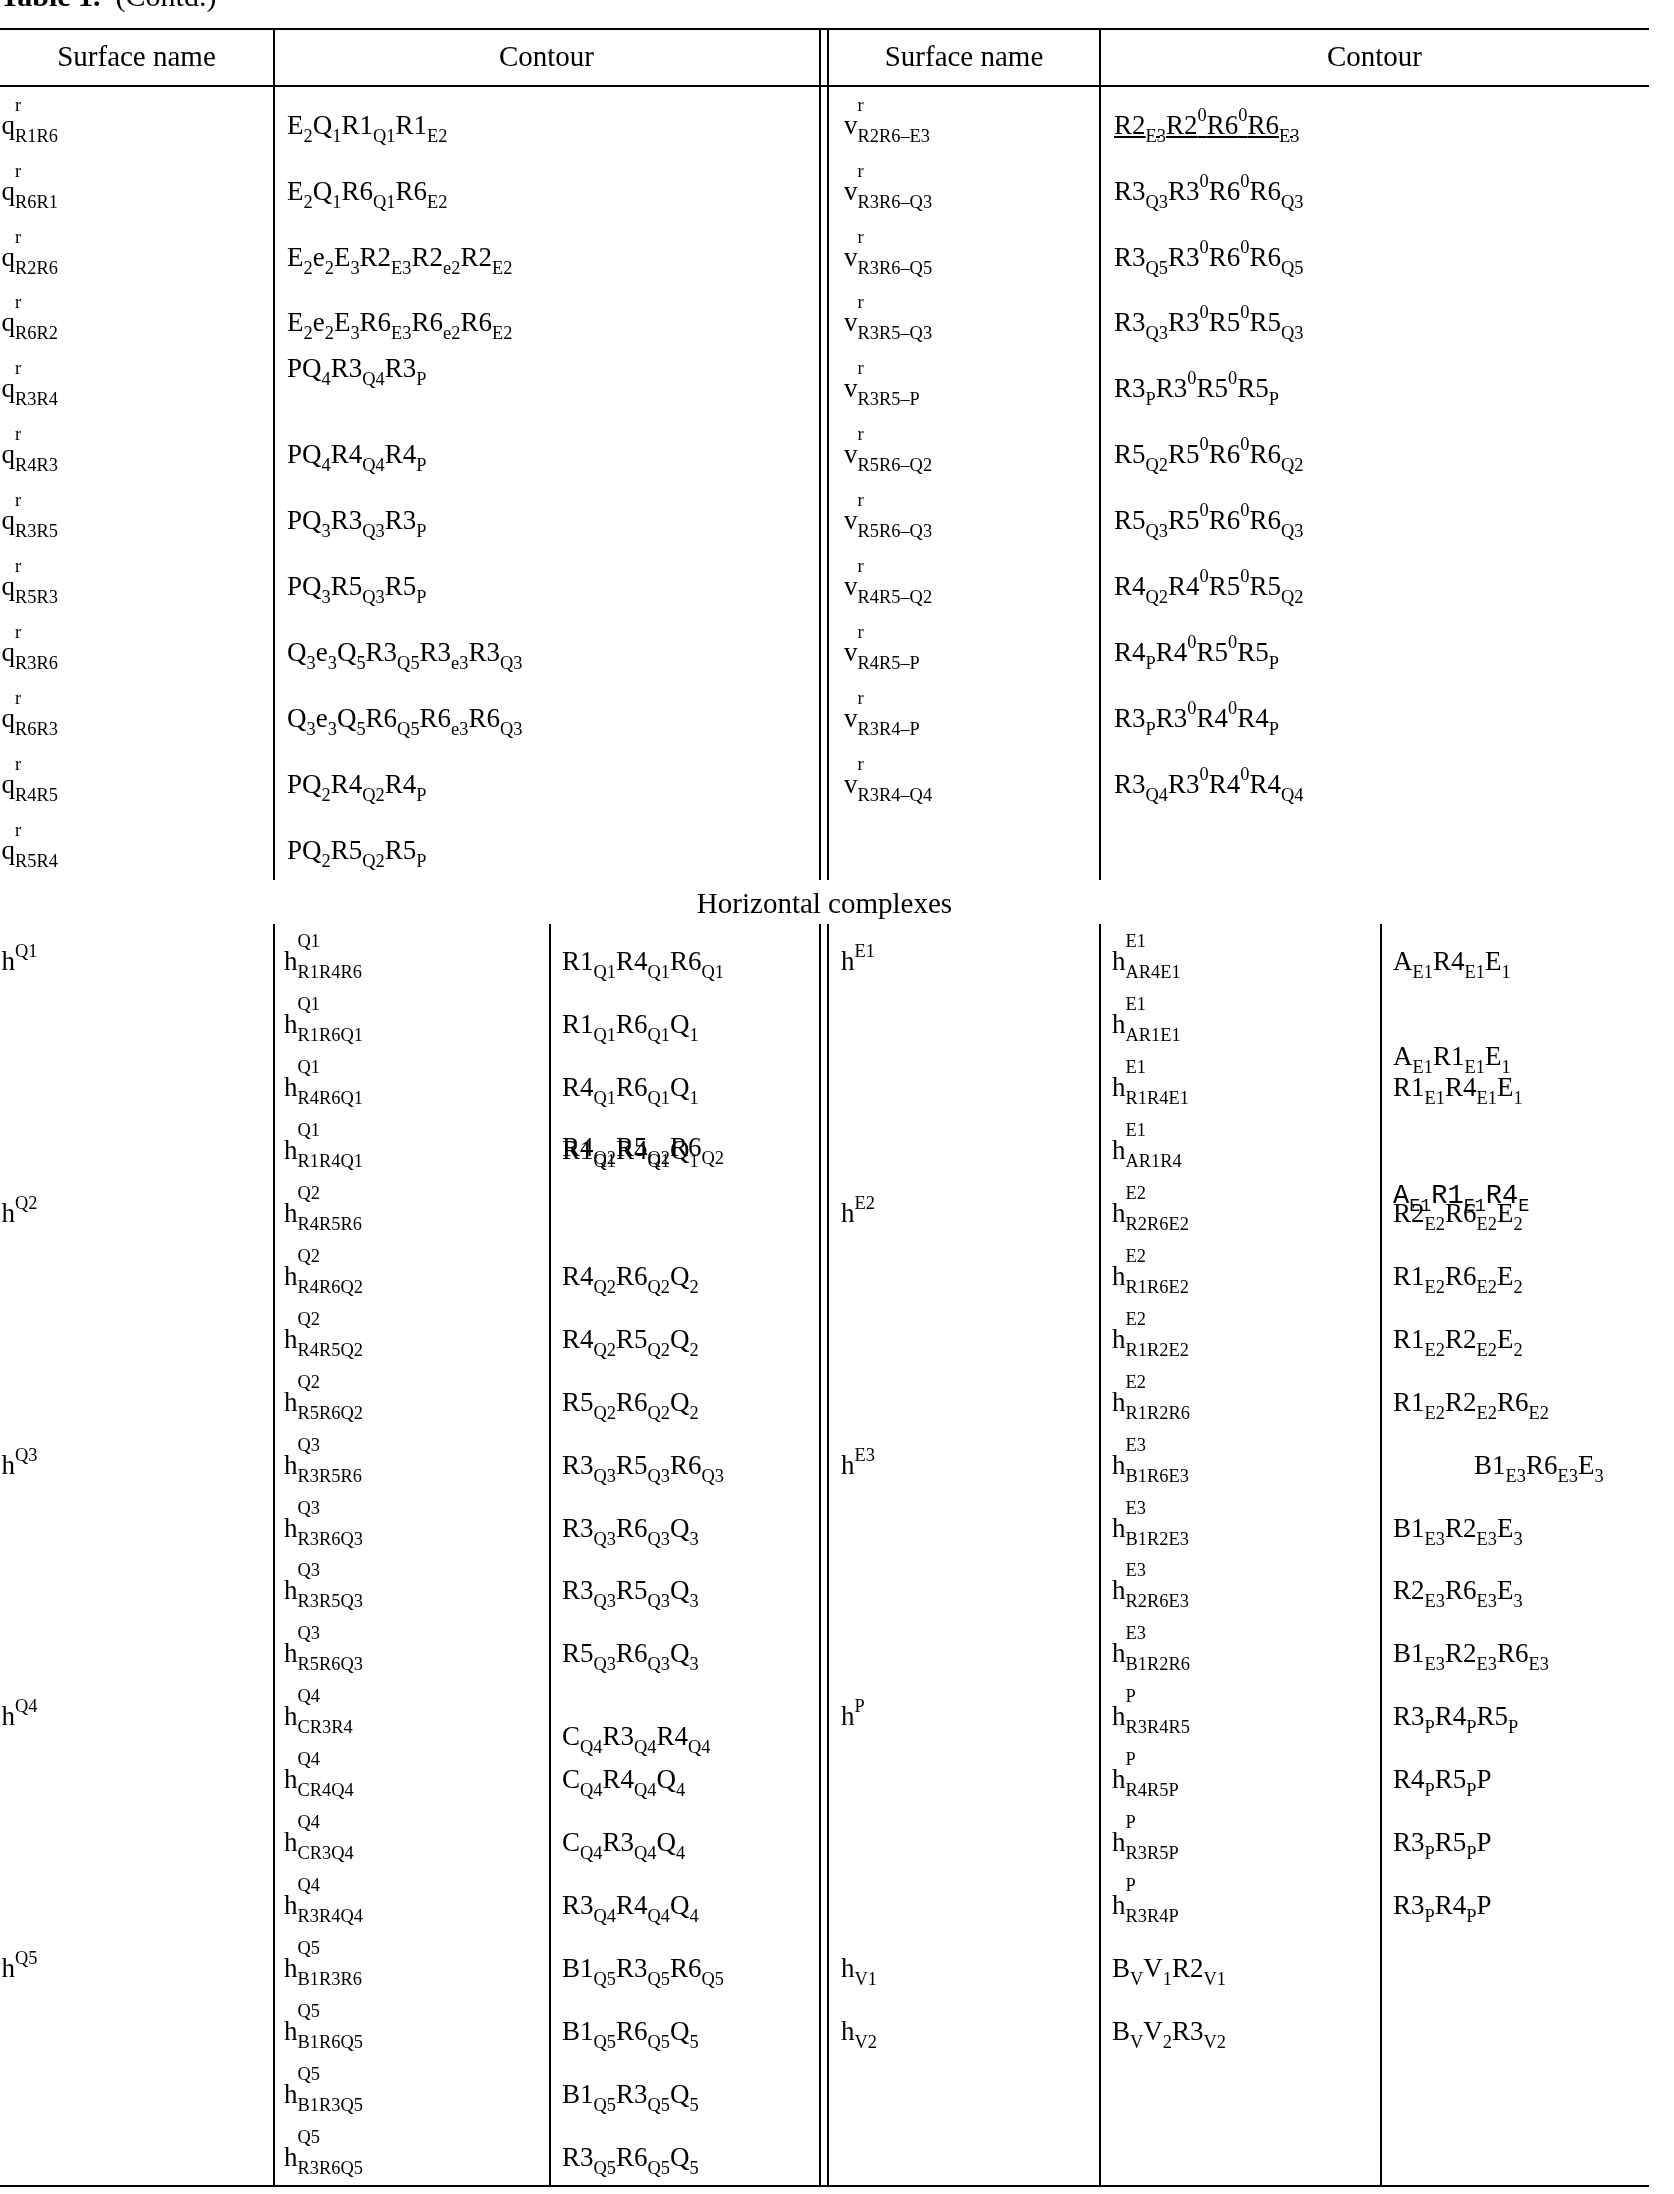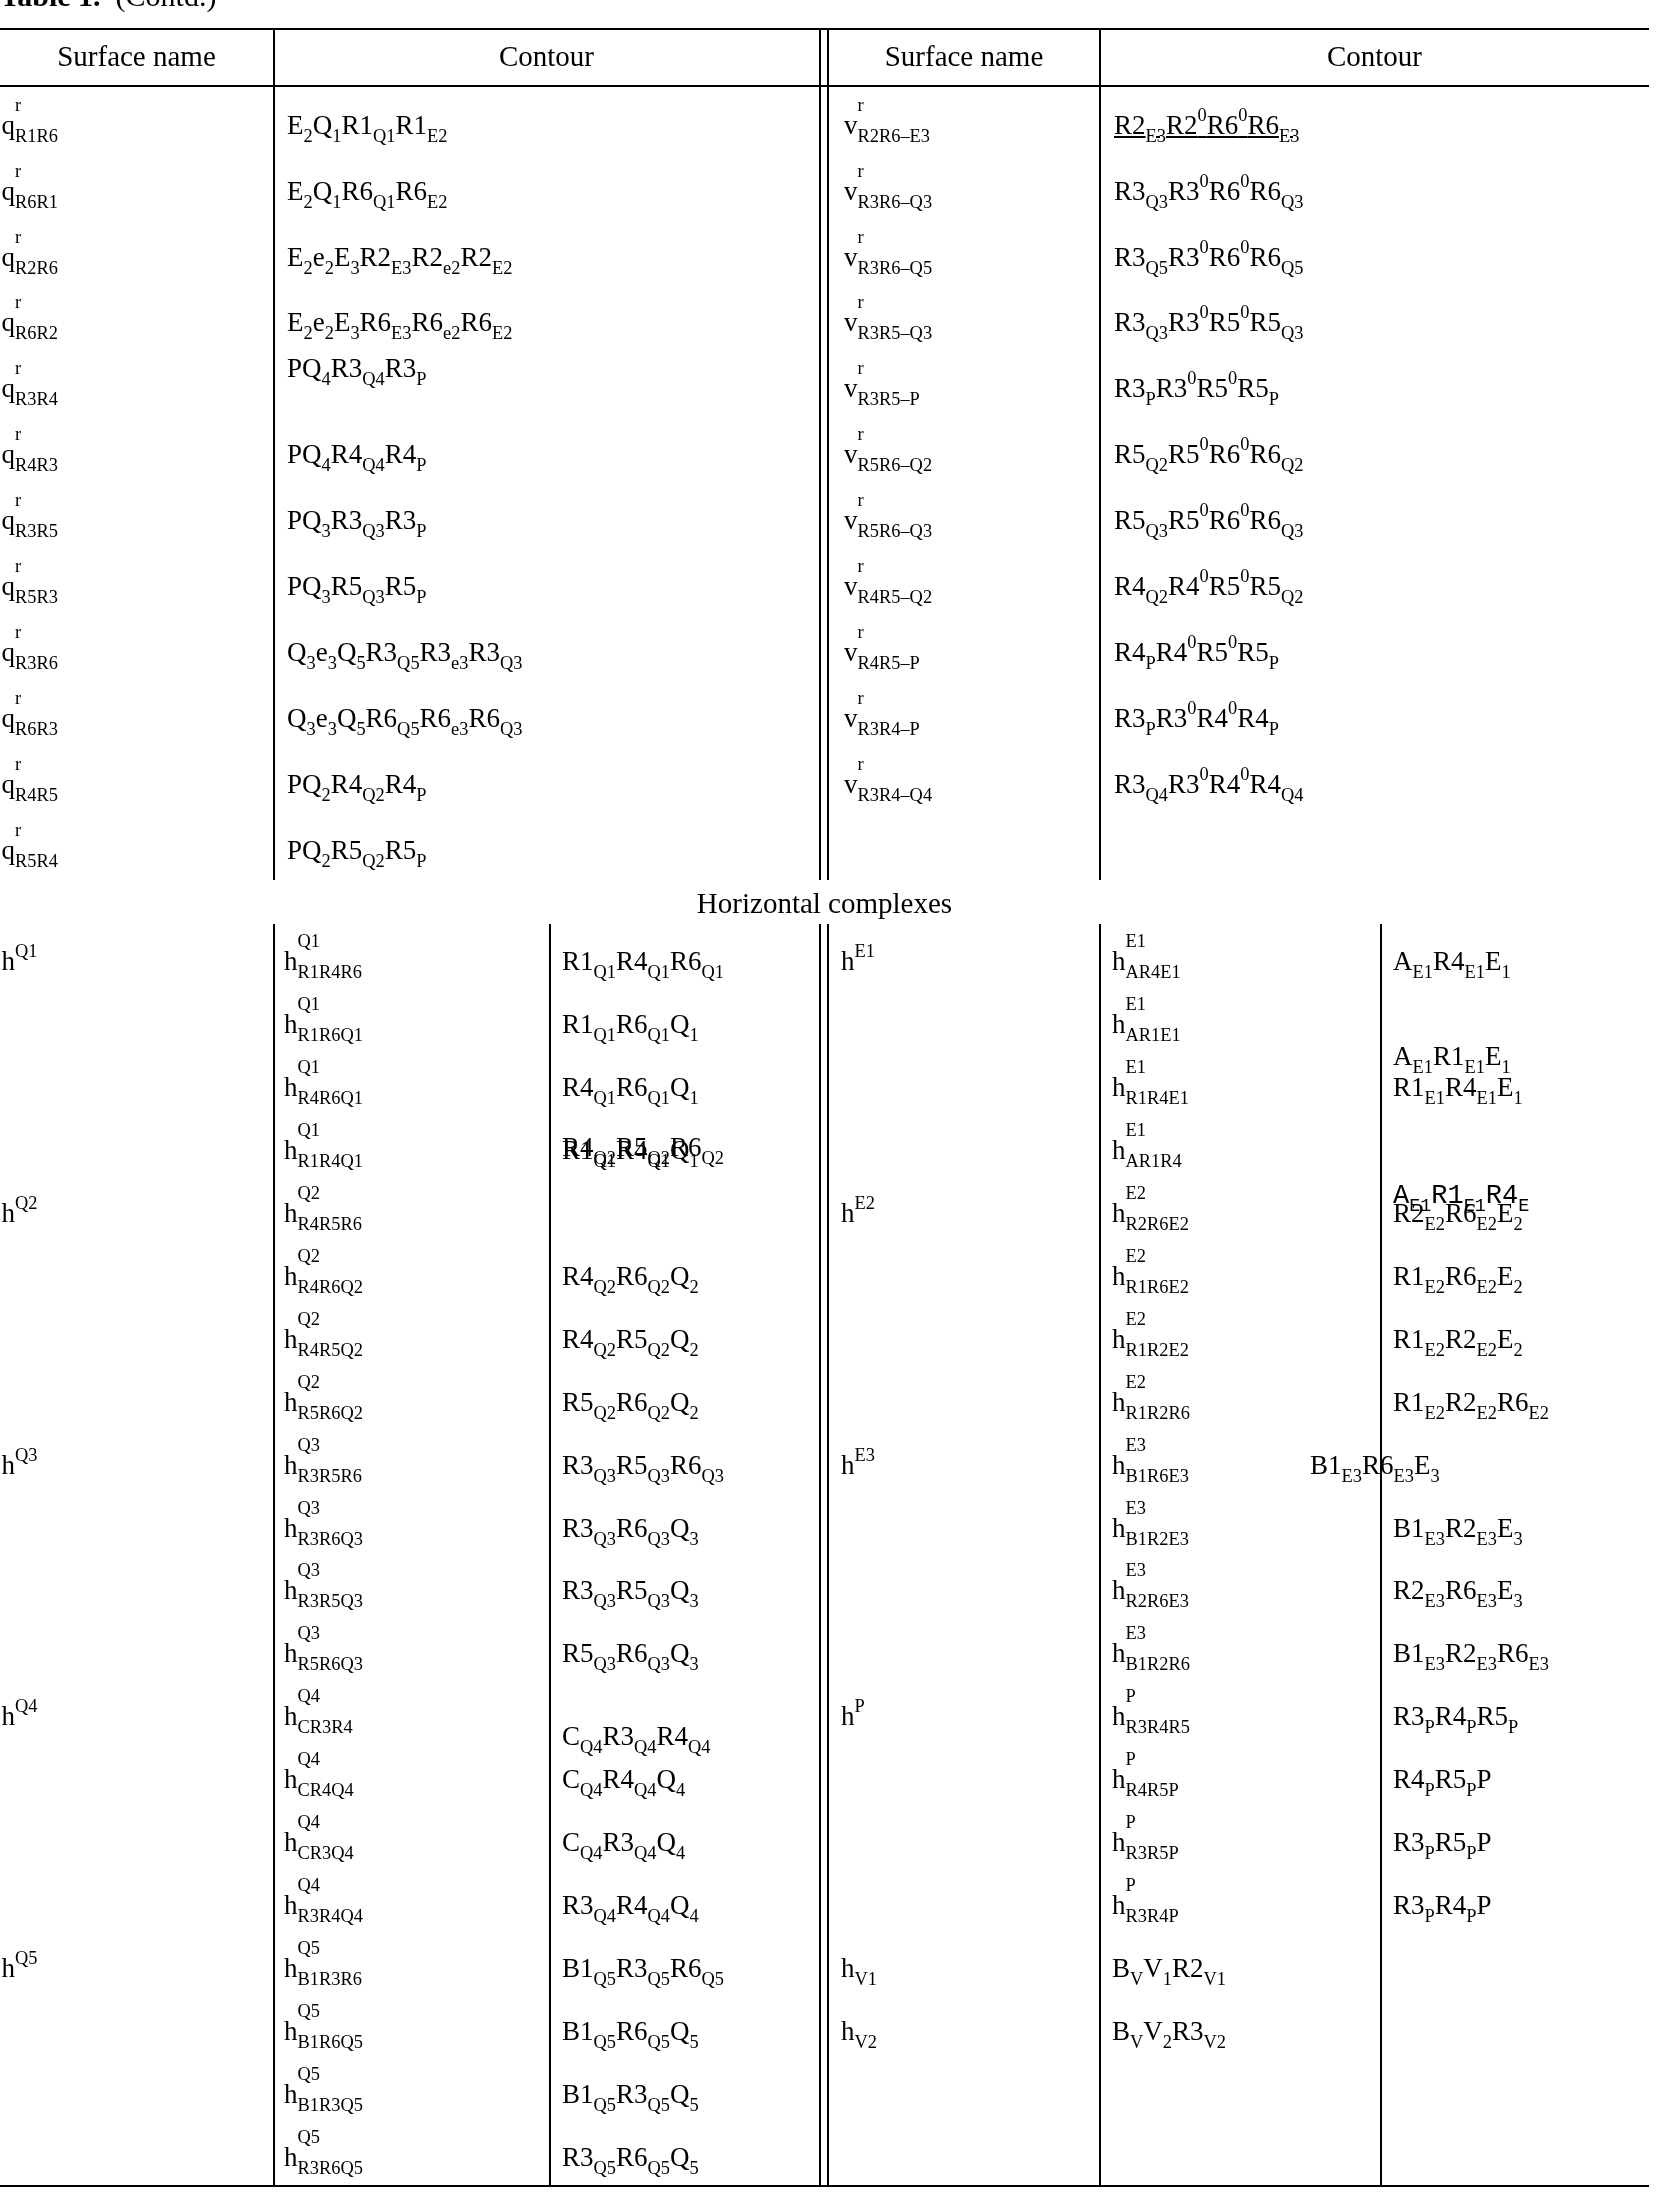--- a/index.html
+++ b/index.html
@@ -154,21 +154,21 @@
     <div class="cell" style="left: 1393px; top: 1183px; font-family: Liberation Mono, monospace;"><span><span>A</span><span class="sub">E1</span><span>R1</span><span class="sub">E1</span><span>R4</span><span class="sub">E</span></span></div>
     <div class="cell" style="left: 1112px; top: 1200px;"><span><span>h</span><span class="stack"><span class="s-up">E2</span><span class="s-dn">R2R6E2</span></span></span></div>
     <div class="cell" style="left: 1393px; top: 1200px;"><span><span>R2</span><span class="sub">E2</span><span>R6</span><span class="sub">E2</span><span>E</span><span class="sub">2</span></span></div>
     <div class="cell" style="left: 1112px; top: 1263px;"><span><span>h</span><span class="stack"><span class="s-up">E2</span><span class="s-dn">R1R6E2</span></span></span></div>
     <div class="cell" style="left: 1393px; top: 1263px;"><span><span>R1</span><span class="sub">E2</span><span>R6</span><span class="sub">E2</span><span>E</span><span class="sub">2</span></span></div>
     <div class="cell" style="left: 1112px; top: 1326px;"><span><span>h</span><span class="stack"><span class="s-up">E2</span><span class="s-dn">R1R2E2</span></span></span></div>
     <div class="cell" style="left: 1393px; top: 1326px;"><span><span>R1</span><span class="sub">E2</span><span>R2</span><span class="sub">E2</span><span>E</span><span class="sub">2</span></span></div>
     <div class="cell" style="left: 1112px; top: 1389px;"><span><span>h</span><span class="stack"><span class="s-up">E2</span><span class="s-dn">R1R2R6</span></span></span></div>
     <div class="cell" style="left: 1393px; top: 1389px;"><span><span>R1</span><span class="sub">E2</span><span>R2</span><span class="sub">E2</span><span>R6</span><span class="sub">E2</span></span></div>
     <div class="cell" style="left: 1112px; top: 1452px;"><span><span>h</span><span class="stack"><span class="s-up">E3</span><span class="s-dn">B1R6E3</span></span></span></div>
-    <div class="cell" style="left: 1310px; top: 1452px;"><span><span>B1</span><span class="sub">E3</span><span>R6</span><span class="sub">E3</span><span>E</span><span class="sub">3</span></span></div>
+    <div class="cell" style="left: 1474px; top: 1452px;"><span><span>B1</span><span class="sub">E3</span><span>R6</span><span class="sub">E3</span><span>E</span><span class="sub">3</span></span></div>
     <div class="cell" style="left: 1112px; top: 1515px;"><span><span>h</span><span class="stack"><span class="s-up">E3</span><span class="s-dn">B1R2E3</span></span></span></div>
     <div class="cell" style="left: 1393px; top: 1515px;"><span><span>B1</span><span class="sub">E3</span><span>R2</span><span class="sub">E3</span><span>E</span><span class="sub">3</span></span></div>
     <div class="cell" style="left: 1112px; top: 1577px;"><span><span>h</span><span class="stack"><span class="s-up">E3</span><span class="s-dn">R2R6E3</span></span></span></div>
     <div class="cell" style="left: 1393px; top: 1577px;"><span><span>R2</span><span class="sub">E3</span><span>R6</span><span class="sub">E3</span><span>E</span><span class="sub">3</span></span></div>
     <div class="cell" style="left: 1112px; top: 1640px;"><span><span>h</span><span class="stack"><span class="s-up">E3</span><span class="s-dn">B1R2R6</span></span></span></div>
     <div class="cell" style="left: 1393px; top: 1640px;"><span><span>B1</span><span class="sub">E3</span><span>R2</span><span class="sub">E3</span><span>R6</span><span class="sub">E3</span></span></div>
     <div class="cell" style="left: 1112px; top: 1703px;"><span><span>h</span><span class="stack"><span class="s-up">P</span><span class="s-dn">R3R4R5</span></span></span></div>
     <div class="cell" style="left: 1393px; top: 1703px;"><span><span>R3</span><span class="sub">P</span><span>R4</span><span class="sub">P</span><span>R5</span><span class="sub">P</span></span></div>
     <div class="cell" style="left: 1112px; top: 1766px;"><span><span>h</span><span class="stack"><span class="s-up">P</span><span class="s-dn">R4R5P</span></span></span></div>
     <div class="cell" style="left: 1393px; top: 1766px;"><span><span>R4</span><span class="sub">P</span><span>R5</span><span class="sub">P</span><span>P</span></span></div>

